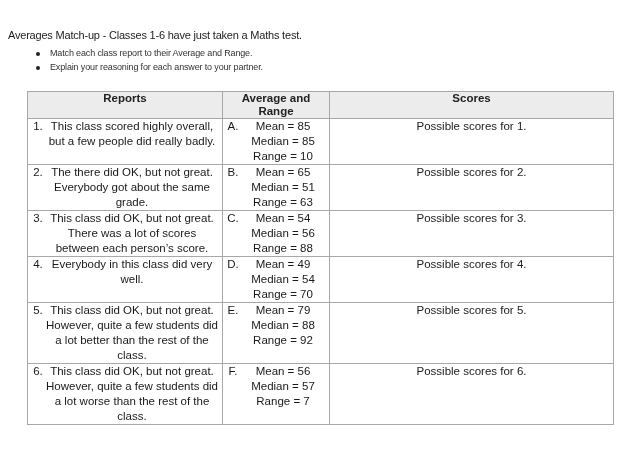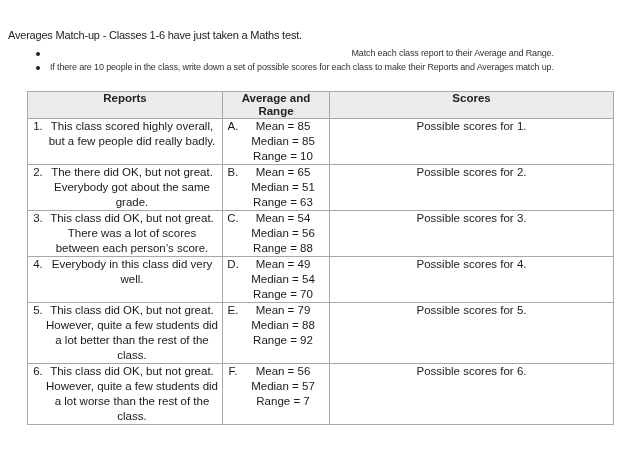--- a/index.html
+++ b/index.html
@@ -2,21 +2,21 @@
 <html><head>
 <meta charset="utf-8">
 <style>
   html, body { margin: 0; padding: 0; background: #ffffff; }
   body { width: 640px; height: 452px; position: relative; overflow: hidden;
          font-family: "Liberation Sans", sans-serif; color: #1a1a1a; }
   .title { position: absolute; left: 8px; top: 29px; font-size: 11px;
            letter-spacing: -0.2px; color: #222; white-space: nowrap; }
   ul.instr { position: absolute; left: 36px; top: 47px; margin: 0; padding: 0;
              list-style: none; font-size: 9px; color: #333; letter-spacing: -0.15px; }
-  ul.instr li { position: relative; padding-left: 14px; height: 13.5px; line-height: 13.5px; white-space: nowrap; text-align: right; }
+  ul.instr li { position: relative; padding-left: 14px; height: 13.5px; line-height: 13.5px; white-space: nowrap; }
   ul.instr li::before { content: ""; position: absolute; left: 0; top: 5px;
                         width: 4px; height: 4px; border-radius: 50%; background: #222; }
   table.grid { position: absolute; left: 27px; top: 91px; width: 586px;
                border-collapse: collapse; font-size: 11.5px; line-height: 15px;
                table-layout: fixed; }
   table.grid td, table.grid th { border: 1px solid #a8a8a8; vertical-align: top;
                padding: 0 3px; text-align: center; }
   table.grid th { background: #ececec; font-weight: bold; height: 13px; line-height: 13px;
                   font-size: 11.5px; color: #222; }
   .hang { display: flex; }
@@ -25,21 +25,21 @@
   .stat-line { display: block; }
   .scores-cell { color: #222; }
 </style>
 </head>
 <body>
 
 <div class="title">Averages Match-up - Classes 1-6 have just taken a Maths test.</div>
 
 <ul class="instr">
   <li>Match each class report to their Average and Range.</li>
-  <li>If there are 10 people in the class, write down a set of possible scores for each class to make their Reports and Averages match up.</li>
+  <li>Explain your reasoning for each answer to your partner.</li>
 </ul>
 
 <table class="grid">
   <colgroup>
     <col style="width:195px">
     <col style="width:107px">
     <col style="width:284px">
   </colgroup>
   <thead>
     <tr>

